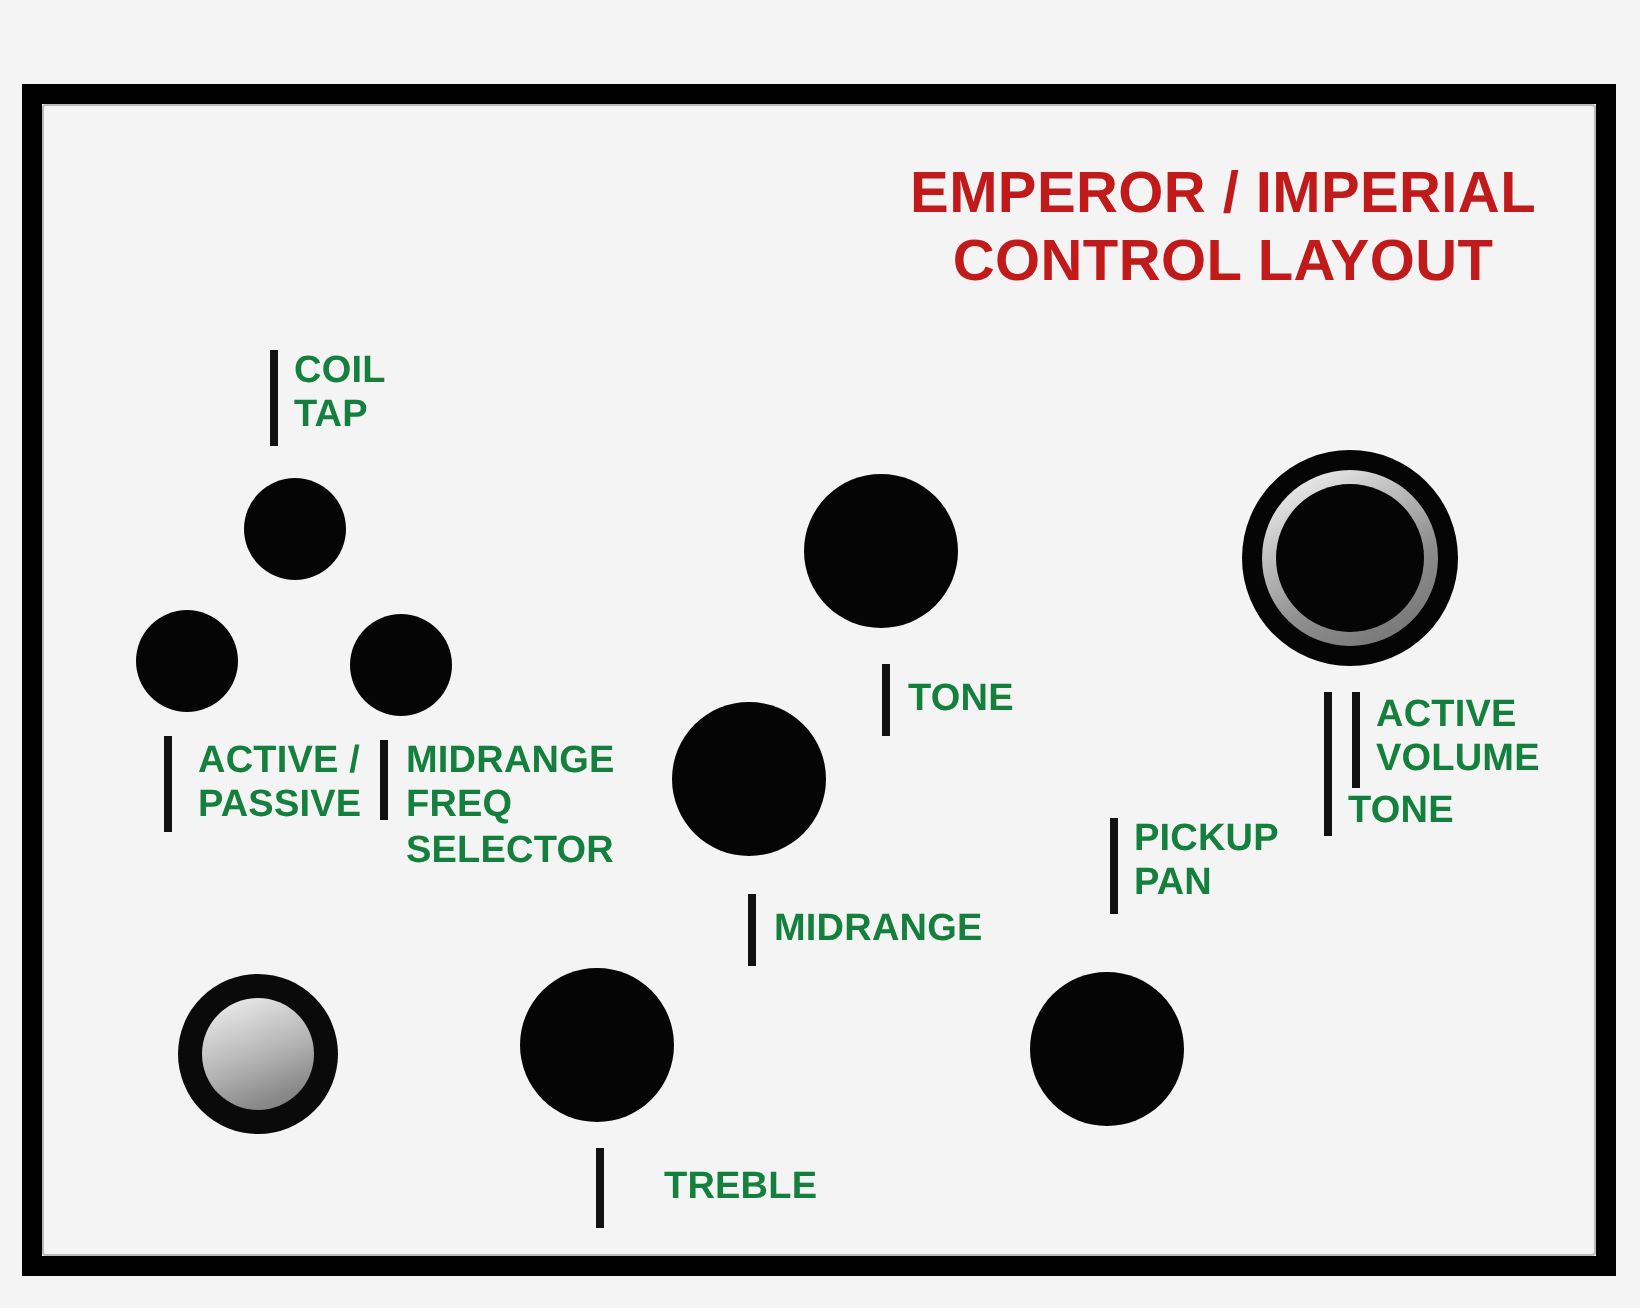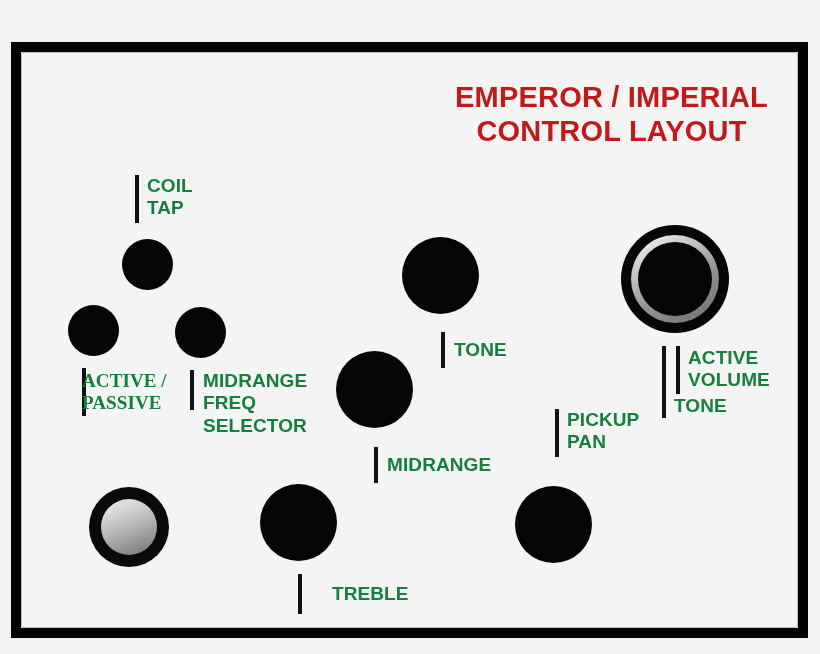--- a/index.html
+++ b/index.html
@@ -138,21 +138,21 @@
       <span class="title-line">CONTROL LAYOUT</span>
     </div>
 
     <div class="tick" style="left:114px; top:123px; height:48px;"></div>
     <div class="label" style="left:126px; top:123px;">COIL
 TAP</div>
     <div class="knob" style="left:101px; top:187px; width:51px; height:51px;"></div>
 
     <div class="knob" style="left:47px; top:253px; width:51px; height:51px;"></div>
     <div class="tick" style="left:61px; top:316px; height:48px;"></div>
-    <div class="label" style="left:61px; top:318px;font-family:Liberation Serif, serif;">ACTIVE /
+    <div class="label" style="left:78px; top:318px;">ACTIVE /
 PASSIVE</div>
 
     <div class="knob" style="left:154px; top:255px; width:51px; height:51px;"></div>
     <div class="tick" style="left:169px; top:318px; height:40px;"></div>
     <div class="label" style="left:182px; top:318px;">MIDRANGE
 FREQ
 SELECTOR</div>
 
     <div class="knob" style="left:381px; top:185px; width:77px; height:77px;"></div>
     <div class="tick" style="left:420px; top:280px; height:36px;"></div>

